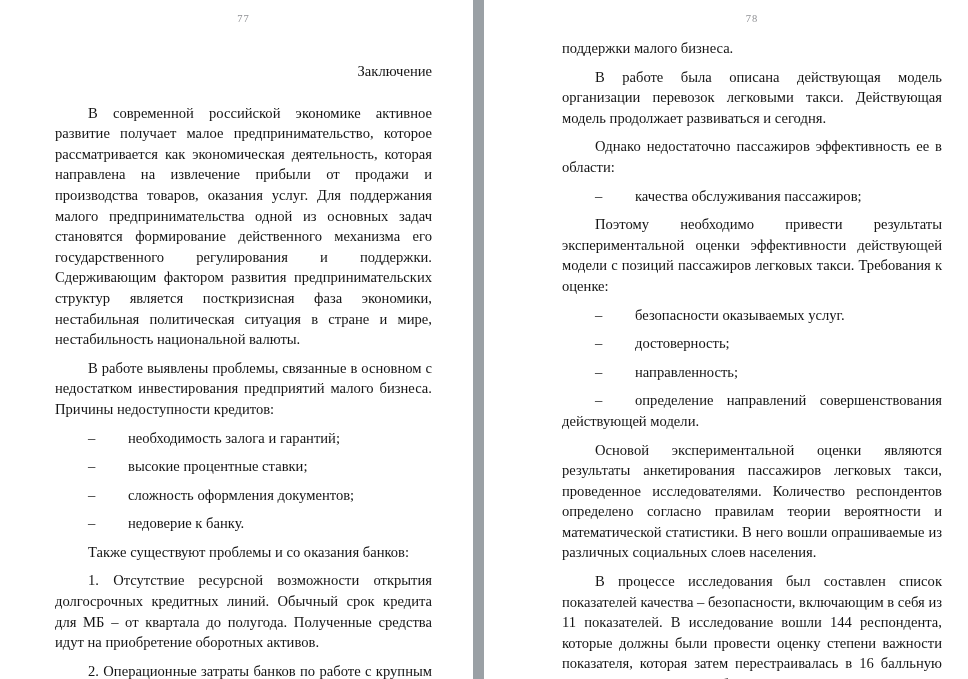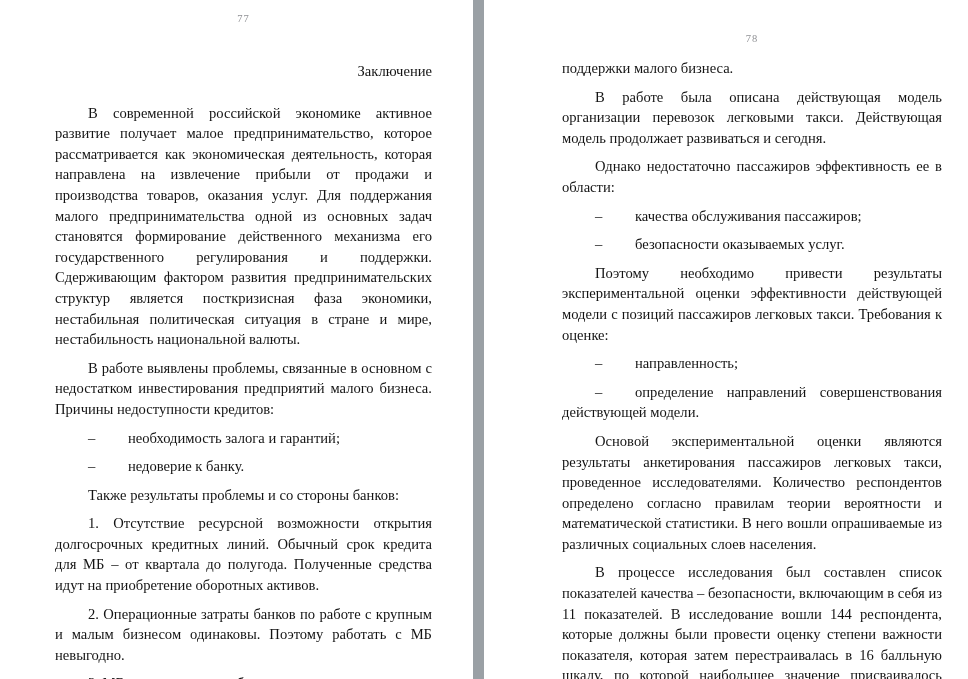--- a/index.html
+++ b/index.html
@@ -67,37 +67,40 @@
 <body>
 
 <div class="spread">
   <div class="page page-left" style="background: rgb(255, 255, 255);">
     <div class="pageno" style="color: rgb(143, 144, 148);">77</div>
     <div class="content" style="color: rgb(20, 20, 20);">
         <div class="blk heading">Заключение</div>
         <div class="blk para">В современной российской экономике активное развитие получает малое предпринимательство, которое рассматривается как экономическая деятельность, которая направлена на извлечение прибыли от продажи и производства товаров, оказания услуг. Для поддержания малого предпринимательства одной из основных задач становятся формирование действенного механизма его государственного регулирования и поддержки. Сдерживающим фактором развития предпринимательских структур является посткризисная фаза экономики, нестабильная политическая ситуация в стране и мире, нестабильность национальной валюты.</div>
         <div class="blk para">В работе выявлены проблемы, связанные в основном с недостатком инвестирования предприятий малого бизнеса. Причины недоступности кредитов:</div>
         <div class="blk dash-item"><span class="marker">–</span><span>необходимость залога и гарантий;</span></div>
+        <div class="blk dash-item"><span class="marker">–</span><span>высокие процентные ставки;</span></div>
+        <div class="blk dash-item"><span class="marker">–</span><span>сложность оформления документов;</span></div>
         <div class="blk dash-item"><span class="marker">–</span><span>недоверие к банку.</span></div>
-        <div class="blk para">Также результаты проблемы и со стороны банков:</div>
+        <div class="blk para">Также существуют проблемы и со оказания банков:</div>
         <div class="blk para">1. Отсутствие ресурсной возможности открытия долгосрочных кредитных линий. Обычный срок кредита для МБ – от квартала до полугода. Полученные средства идут на приобретение оборотных активов.</div>
         <div class="blk para">2. Операционные затраты банков по работе с крупным и малым бизнесом одинаковы. Поэтому работать с МБ невыгодно.</div>
         <div class="blk para">3. МБ воспринимаются банками как рисковая группа.</div>
       </div>
   </div>
   <div class="divider" style="background: rgb(154, 160, 165);"></div>
   <div class="page page-right" style="background: rgb(255, 255, 255);">
-    <div class="pageno" style="color: rgb(143, 144, 148); margin-top: 20px;">78</div>
+    <div class="pageno" style="color: rgb(143, 144, 148);">78</div>
     <div class="content" style="color: rgb(20, 20, 20);">
         <div class="blk cont">поддержки малого бизнеса.</div>
         <div class="blk para">В работе была описана действующая модель организации перевозок легковыми такси. Действующая модель продолжает развиваться и сегодня.</div>
         <div class="blk para">Однако недостаточно пассажиров эффективность ее в области:</div>
         <div class="blk dash-item"><span class="marker">–</span><span>качества обслуживания пассажиров;</span></div>
+        <div class="blk para">Поэтому необходимо привести результаты экспериментальной оценки эффективности действующей модели с позиций пассажиров легковых такси. Требования к оценке:</div>
         <div class="blk dash-item"><span class="marker">–</span><span>безопасности оказываемых услуг.</span></div>
-        <div class="blk para">Поэтому необходимо привести результаты экспериментальной оценки эффективности действующей модели с позиций пассажиров легковых такси. Требования к оценке:</div>
+        <div class="blk dash-item"><span class="marker">–</span><span>достоверность;</span></div>
         <div class="blk dash-item"><span class="marker">–</span><span>направленность;</span></div>
         <div class="blk dash-item"><span class="marker">–</span><span>определение направлений совершенствования действующей модели.</span></div>
         <div class="blk para">Основой экспериментальной оценки являются результаты анкетирования пассажиров легковых такси, проведенное исследователями. Количество респондентов определено согласно правилам теории вероятности и математической статистики. В него вошли опрашиваемые из различных социальных слоев населения.</div>
         <div class="blk para">В процессе исследования был составлен список показателей качества – безопасности, включающим в себя из 11 показателей. В исследование вошли 144 респондента, которые должны были провести оценку степени важности показателя, которая затем перестраивалась в 16 балльную шкалу, по которой наибольшее значение присваивалось важнейшему показателю.</div>
         <div class="blk para">Таким образом, нами был предложен проект федерального закона о легковых такси, а также предложено основное содержание данного закона.</div>
       </div>
   </div>
 </div>
 
 </body></html>

